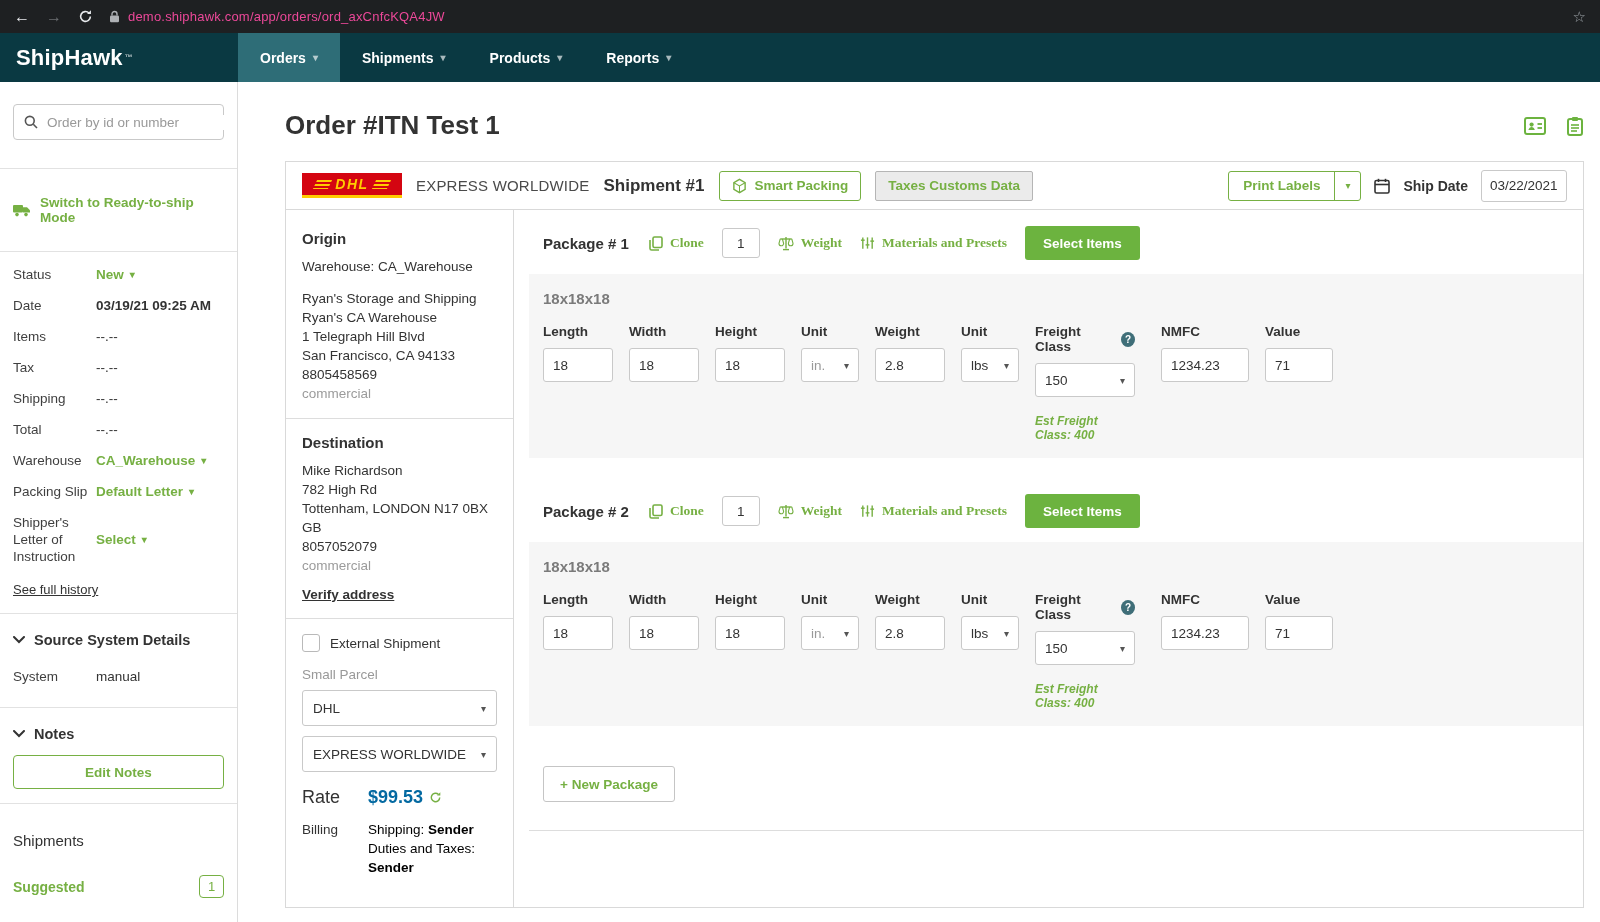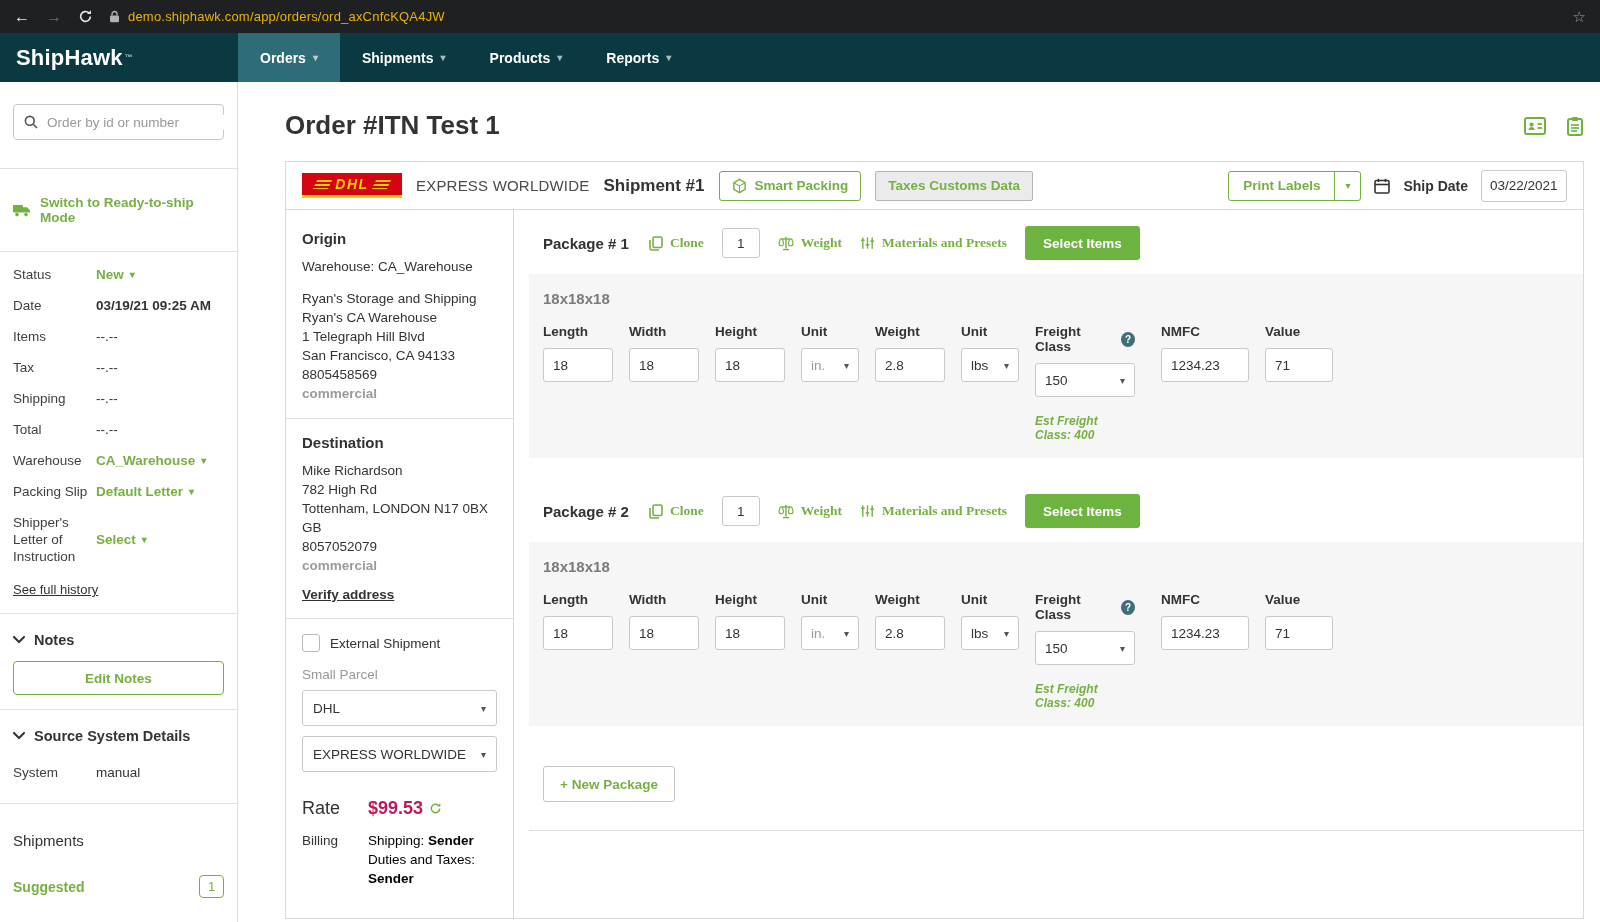--- a/index.html
+++ b/index.html
@@ -4,21 +4,21 @@
 <style>
   * { box-sizing: border-box; margin: 0; padding: 0; }
   body { margin: 0; background: #fff; font-family: "Liberation Sans", sans-serif; }
   .screen { width: 1600px; height: 922px; position: relative; overflow: hidden; background: #fff; }
 
   
   .browser-bar { height: 33px; background: #1e2022; display: flex; align-items: center; padding: 0 14px; gap: 16px; color: #e8eaed; }
   .b-icon { font-size: 16px; line-height: 1; cursor: pointer; }
   .b-fwd { color: #6b6e72; }
   .url-wrap { display: flex; align-items: center; gap: 8px; flex: 1; }
-  .url-text { font-size: 13px; color: #eab308; letter-spacing: .2px; }
+  .url-text { font-size: 13px; color: #ec4899; letter-spacing: .2px; }
   .b-star { margin-left: auto; color: #9aa0a6; font-size: 15px; }
 
   
   .app-header { height: 49px; background: #0a3942; display: flex; align-items: stretch; color: #fff; }
   .brand { width: 238px; display: flex; align-items: center; padding-left: 16px; font-size: 22px; font-weight: 800; letter-spacing: .2px; flex-shrink: 0; }
   .brand sup { font-size: 8px; margin-left: 2px; opacity: .7; }
   .nav { display: flex; }
   .nav-item { display: flex; align-items: center; gap: 7px; padding: 0 22px; font-size: 14px; font-weight: 700; cursor: pointer; }
   .nav-item.active { background: #2e6d77; }
   .nav-caret { font-size: 10px; color: rgba(255,255,255,.65); }
@@ -73,32 +73,32 @@
   .split-main { display: flex; align-items: center; padding: 0 14px; color: #76b043; font-weight: 700; font-size: 13.5px; cursor: pointer; }
   .split-caret { width: 26px; display: flex; align-items: center; justify-content: center; border-left: 1px solid #76b043; color: #76b043; font-size: 10px; cursor: pointer; }
   .ship-date-label { font-size: 14px; font-weight: 600; color: #333; white-space: nowrap; }
   .date-input { width: 86px; height: 32px; border: 1px solid #c9c9c9; border-radius: 3px; padding: 0 8px; font-size: 13.5px; font-family: inherit; color: #333; }
 
   .card-body { display: flex; align-items: stretch; }
   .left-col { width: 228px; flex-shrink: 0; border-right: 1px solid #d9d9d9; padding: 16px 16px 30px; }
   .col-h { font-size: 15px; font-weight: 700; color: #333; margin: 4px 0 10px; }
   .addr-line { font-size: 13.5px; line-height: 19px; color: #333; }
   .wh-line { margin-bottom: 13px; }
-  .muted { color: #9b9b9b; font-weight: bold; }
+  .muted { color: #9b9b9b; }
   .col-divider { border-top: 1px solid #ddd; margin: 15px -16px; }
   .verify-link { display: inline-block; margin-top: 12px; font-size: 13.5px; color: #333; text-decoration: underline; font-weight: 600; cursor: pointer; }
   .check-row { display: flex; align-items: center; gap: 10px; font-size: 13.5px; color: #333; }
   .checkbox { width: 18px; height: 18px; border: 1px solid #b9b9b9; border-radius: 3px; background: #fff; flex-shrink: 0; cursor: pointer; }
   .checkbox.checked { background: #6cb33f; border-color: #6cb33f; color: #fff; display: flex; align-items: center; justify-content: center; font-size: 13px; font-weight: 700; }
   .group-label { color: #999; font-size: 13.5px; margin: 15px 0 8px; }
   .sel { height: 36px; border: 1px solid #c9c9c9; border-radius: 3px; background: #fff; display: flex; align-items: center; justify-content: space-between; padding: 0 10px; font-size: 13.5px; color: #333; margin-bottom: 10px; cursor: pointer; }
   .sel .caret { font-size: 10px; color: #555; }
   .rate-row { display: flex; gap: 24px; margin: 15px 0 12px; font-size: 18px; align-items: flex-end; }
   .opt-label { color: #333; width: 42px; flex-shrink: 0; }
-  .rate-val { color: #be185d; font-weight: 700; display: inline-flex; align-items: center; gap: 6px; cursor: pointer; margin-top: 11px; }
+  .rate-val { color: #0369a1; font-weight: 700; display: inline-flex; align-items: center; gap: 6px; cursor: pointer; }
   .billing-row { display: flex; gap: 24px; font-size: 13.5px; line-height: 19px; }
   .billing-lines b { font-weight: 700; }
 
   .right-col { flex: 1; padding: 16px 0 24px 15px; min-width: 0; }
   .pkg { margin-bottom: 36px; }
   .pkg-head { display: flex; align-items: center; gap: 18px; margin: 0 0 14px 14px; }
   .pkg-title { font-size: 15px; font-weight: 700; color: #333; margin-right: 2px; }
   .link-action { background: none; border: none; color: #76b043; font-weight: 600; font-size: 13.5px; font-family: Liberation Serif, serif; display: inline-flex; align-items: center; gap: 7px; cursor: pointer; }
   .qty-input { width: 38px; height: 30px; border: 1px solid #c9c9c9; border-radius: 3px; text-align: center; font-size: 13.5px; font-family: inherit; color: #333; }
   .btn-select-items { height: 34px; padding: 0 18px; background: #6cb33f; border: none; border-radius: 3px; color: #fff; font-weight: 700; font-size: 13.5px; font-family: inherit; cursor: pointer; }
@@ -245,45 +245,45 @@
         <div class="kv-row">
           <span class="kv-label">Shipper's Letter of Instruction</span>
           <span class="kv-value green">
               <span>Select</span>
               <span class="kv-caret">▾</span>
             </span>
         </div>
         <span class="history-link">See full history</span>
       </div>
 
+      <div class="sb-sec sb-source">
+        <div class="collapse-head">
+          <span>
+            <svg width="12" height="8" viewBox="0 0 12 8">
+                <path d="M1 1l5 5 5-5" stroke="#333" stroke-width="2" fill="none" stroke-linecap="round"></path>
+              </svg>
+          </span>
+          <span>Source System Details</span>
+        </div>
+        <div class="kv-row">
+          <span class="kv-label">System</span>
+          <span class="kv-value">manual</span>
+        </div>
+      </div>
+
       <div class="sb-sec sb-notes">
         <div class="collapse-head">
           <span>
             <svg width="12" height="8" viewBox="0 0 12 8">
                 <path d="M1 1l5 5 5-5" stroke="#333" stroke-width="2" fill="none" stroke-linecap="round"></path>
               </svg>
           </span>
           <span>Notes</span>
         </div>
         <button class="edit-notes-btn">Edit Notes</button>
-      </div>
-
-      <div class="sb-sec sb-source">
-        <div class="collapse-head">
-          <span>
-            <svg width="12" height="8" viewBox="0 0 12 8">
-                <path d="M1 1l5 5 5-5" stroke="#333" stroke-width="2" fill="none" stroke-linecap="round"></path>
-              </svg>
-          </span>
-          <span>Source System Details</span>
-        </div>
-        <div class="kv-row">
-          <span class="kv-label">System</span>
-          <span class="kv-value">manual</span>
-        </div>
       </div>
 
       <div class="sb-sec sb-shipments">
         <div class="shipments-title">Shipments</div>
         <div class="suggested-row">
           <span class="suggested-label">Suggested</span>
           <span class="count-badge">1</span>
         </div>
       </div>
 

